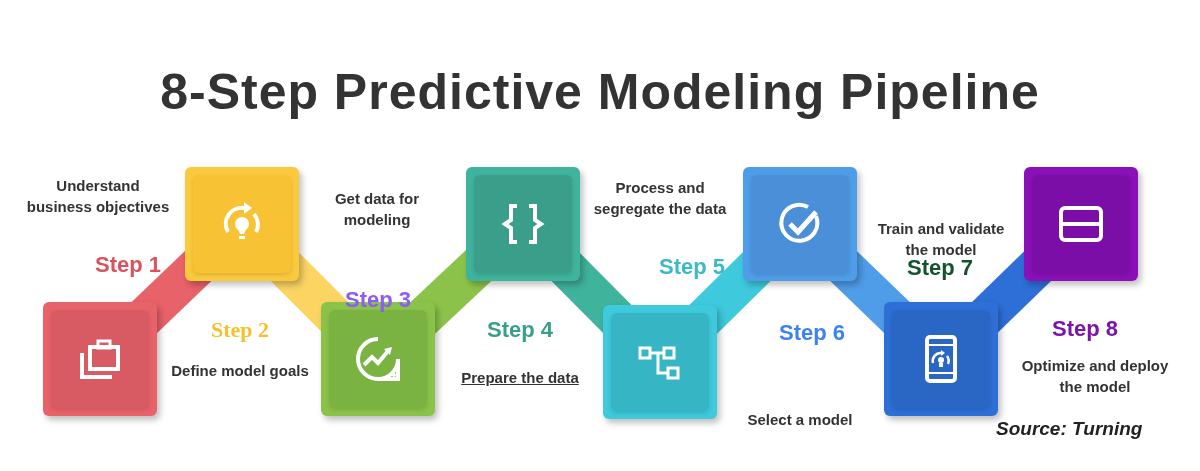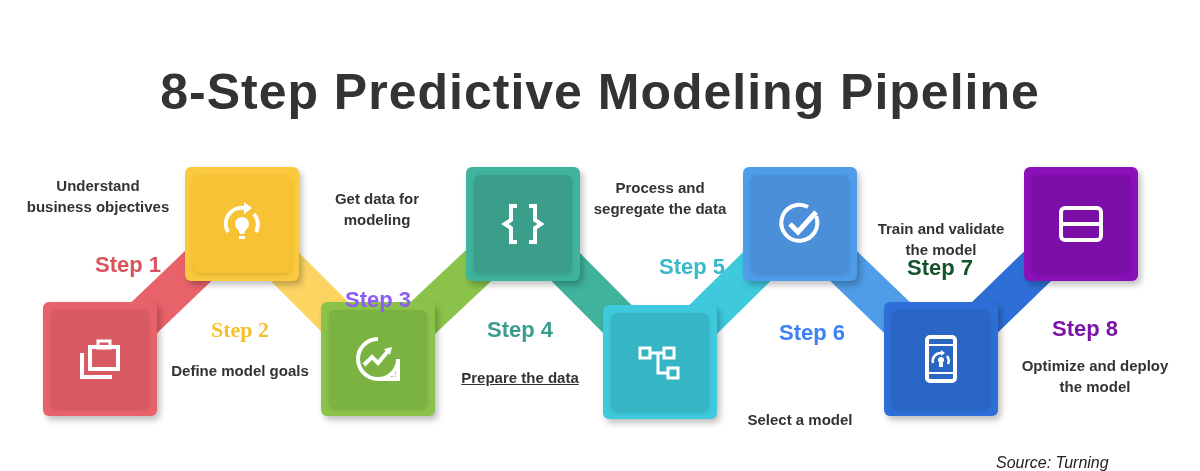--- a/index.html
+++ b/index.html
@@ -9,21 +9,21 @@
            font-size: 50px; font-weight: bold; color: #333333; letter-spacing: 1px; margin-top: 21px; }
   svg.connectors { position: absolute; left: 0; top: 0; }
   .box { position: absolute; width: 114px; height: 114px; border-radius: 6px;
          box-shadow: 3px 4px 6px rgba(0,0,0,0.25); }
   .box .inner { position: absolute; left: 8px; top: 8px; right: 8px; bottom: 8px; border-radius: 6px;
                 box-shadow: 0 2px 4px rgba(0,0,0,0.12); display: flex; align-items: center; justify-content: center; }
   .box svg { width: 56px; height: 56px; }
   .step-label { position: absolute; font-size: 22px; font-weight: bold; text-align: center; width: 130px; }
   .desc { position: absolute; font-size: 15px; font-weight: bold; color: #333333; text-align: center;
           width: 150px; line-height: 21px; }
-  .source { position: absolute; left: 996px; top: 454px; font-size: 16px; font-style: italic; font-weight: normal; color: #222; }
+  .source { position: absolute; left: 996px; top: 418px; font-size: 19px; font-style: italic; font-weight: bold; color: #222; }
 </style>
 </head>
 <body>
 
 <div class="title">8-Step Predictive Modeling Pipeline</div>
 
 <svg class="connectors" width="1200" height="471">
   <line x1="100" y1="360" x2="242" y2="224" stroke="#e8626a" stroke-width="40"></line>
   <line x1="242" y1="224" x2="378" y2="360" stroke="#fcd462" stroke-width="40"></line>
   <line x1="378" y1="360" x2="523" y2="224" stroke="#8bc34a" stroke-width="40"></line>

